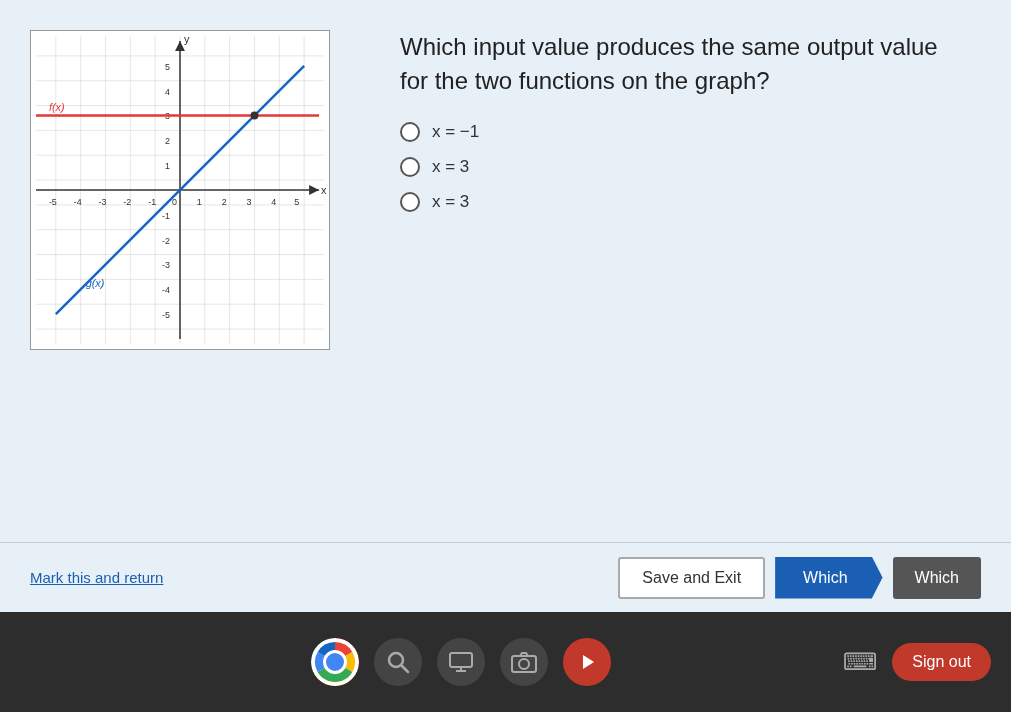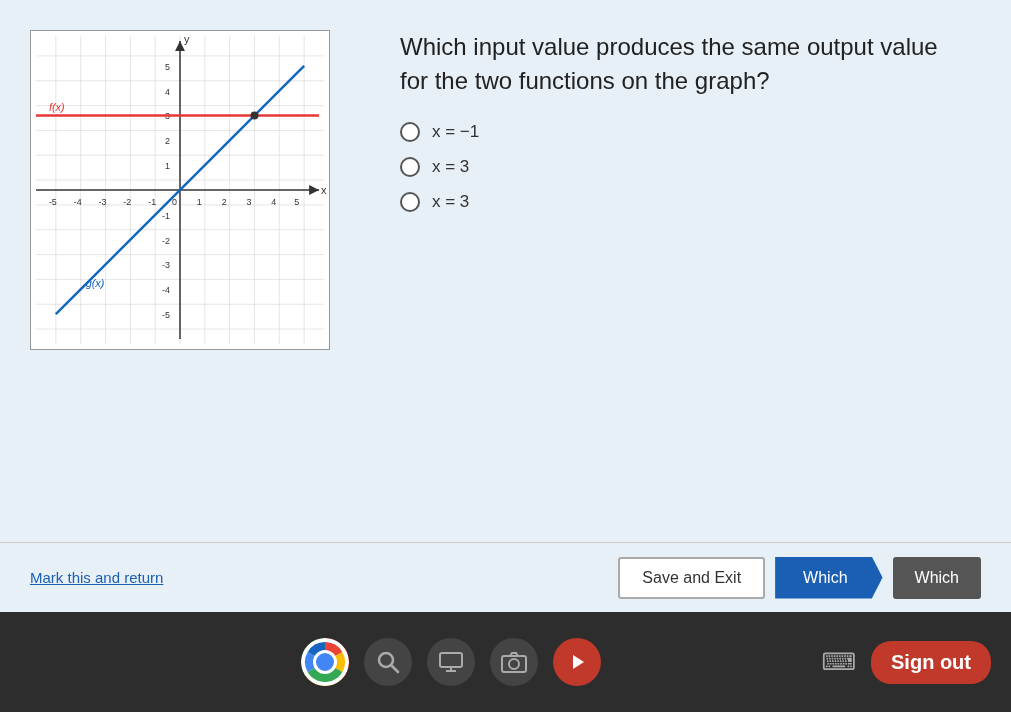--- a/index.html
+++ b/index.html
@@ -187,24 +187,24 @@
       display: flex;
       align-items: center;
       gap: 15px;
     }
 
     .sign-out-btn {
       background: #c0392b;
       color: white;
       border: none;
       padding: 10px 20px;
-      font-size: 20px;
+      font-size: 16px;
       border-radius: 20px;
       cursor: pointer;
-      font-weight: bold;
+      font-weight: normal;
     }
 
     
     .graph-svg {
       width: 100%;
       height: 100%;
     }
   </style>
 </head>
 <body>

